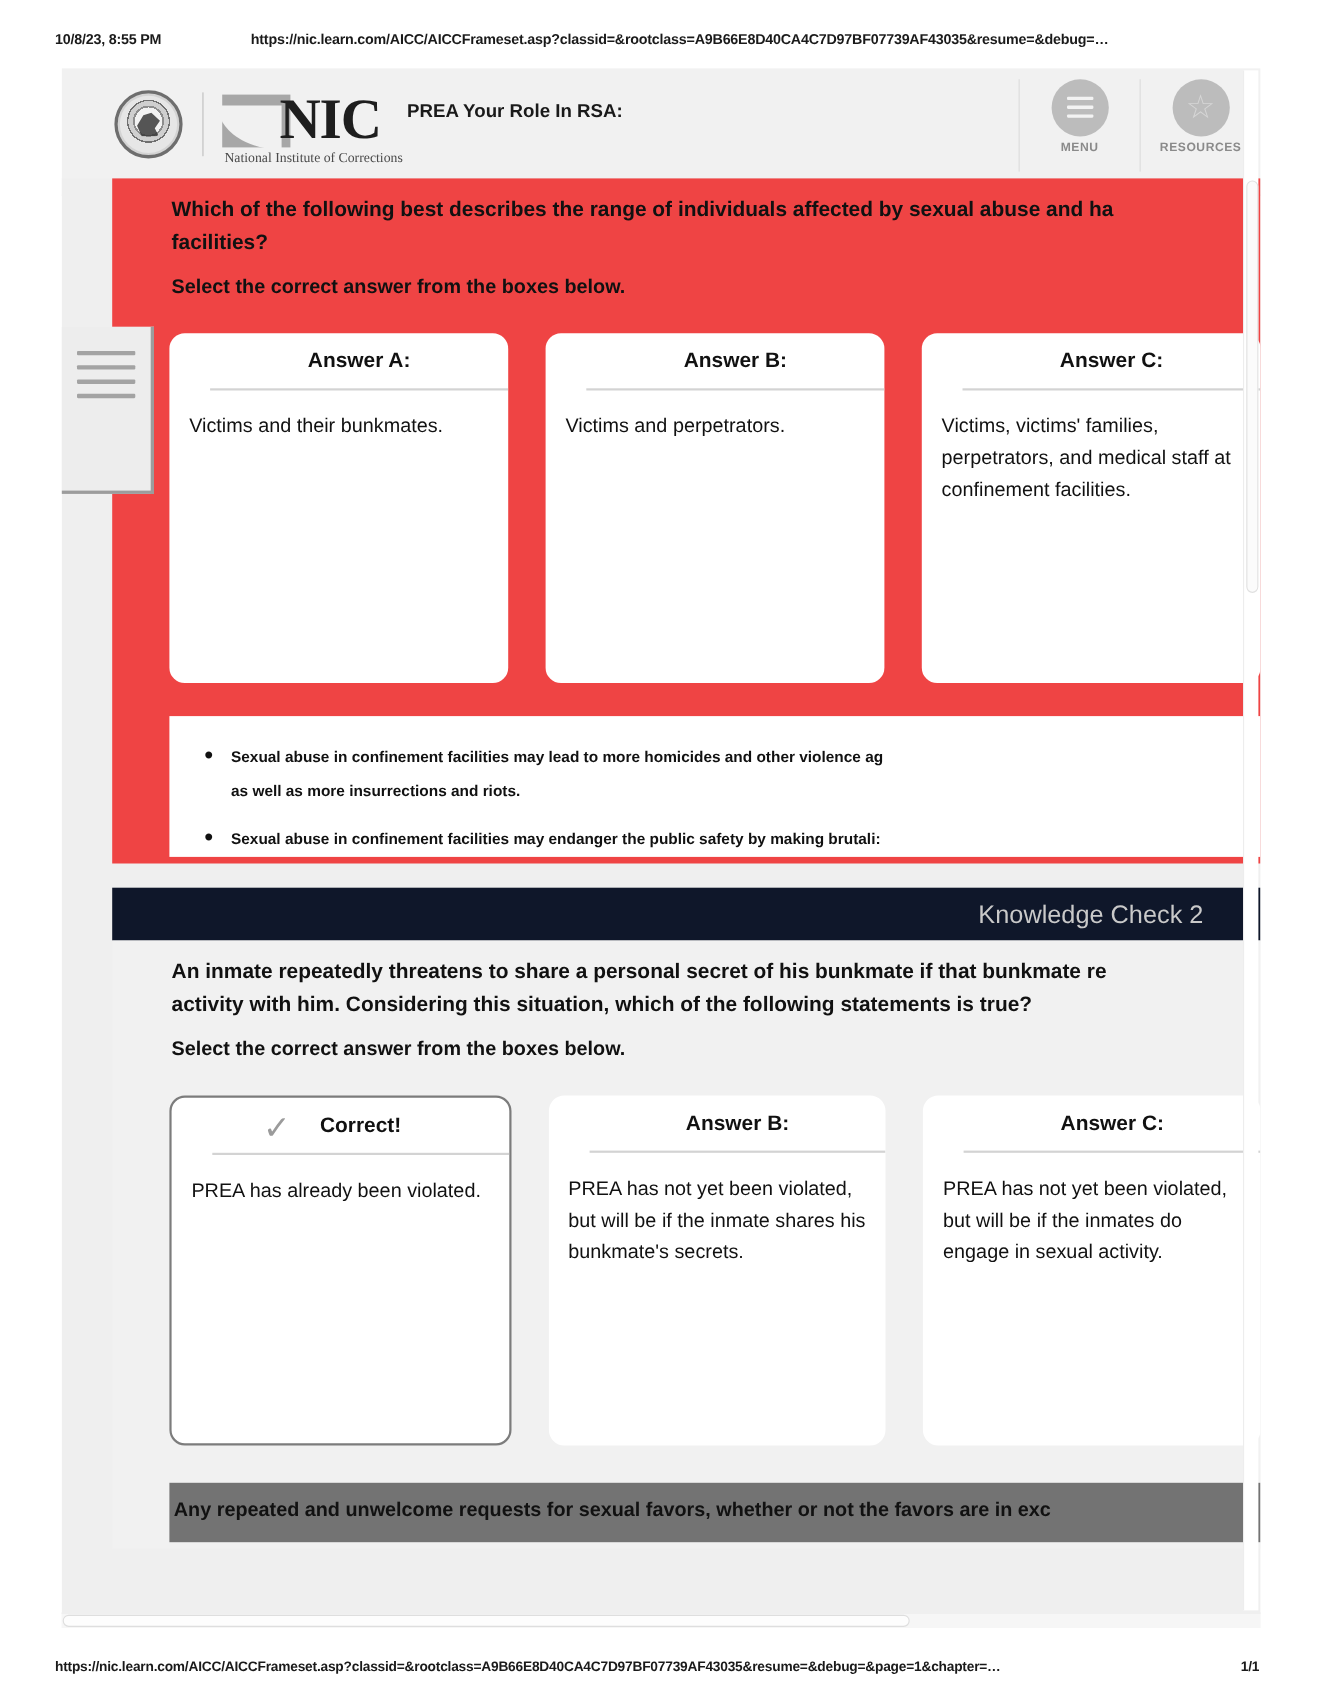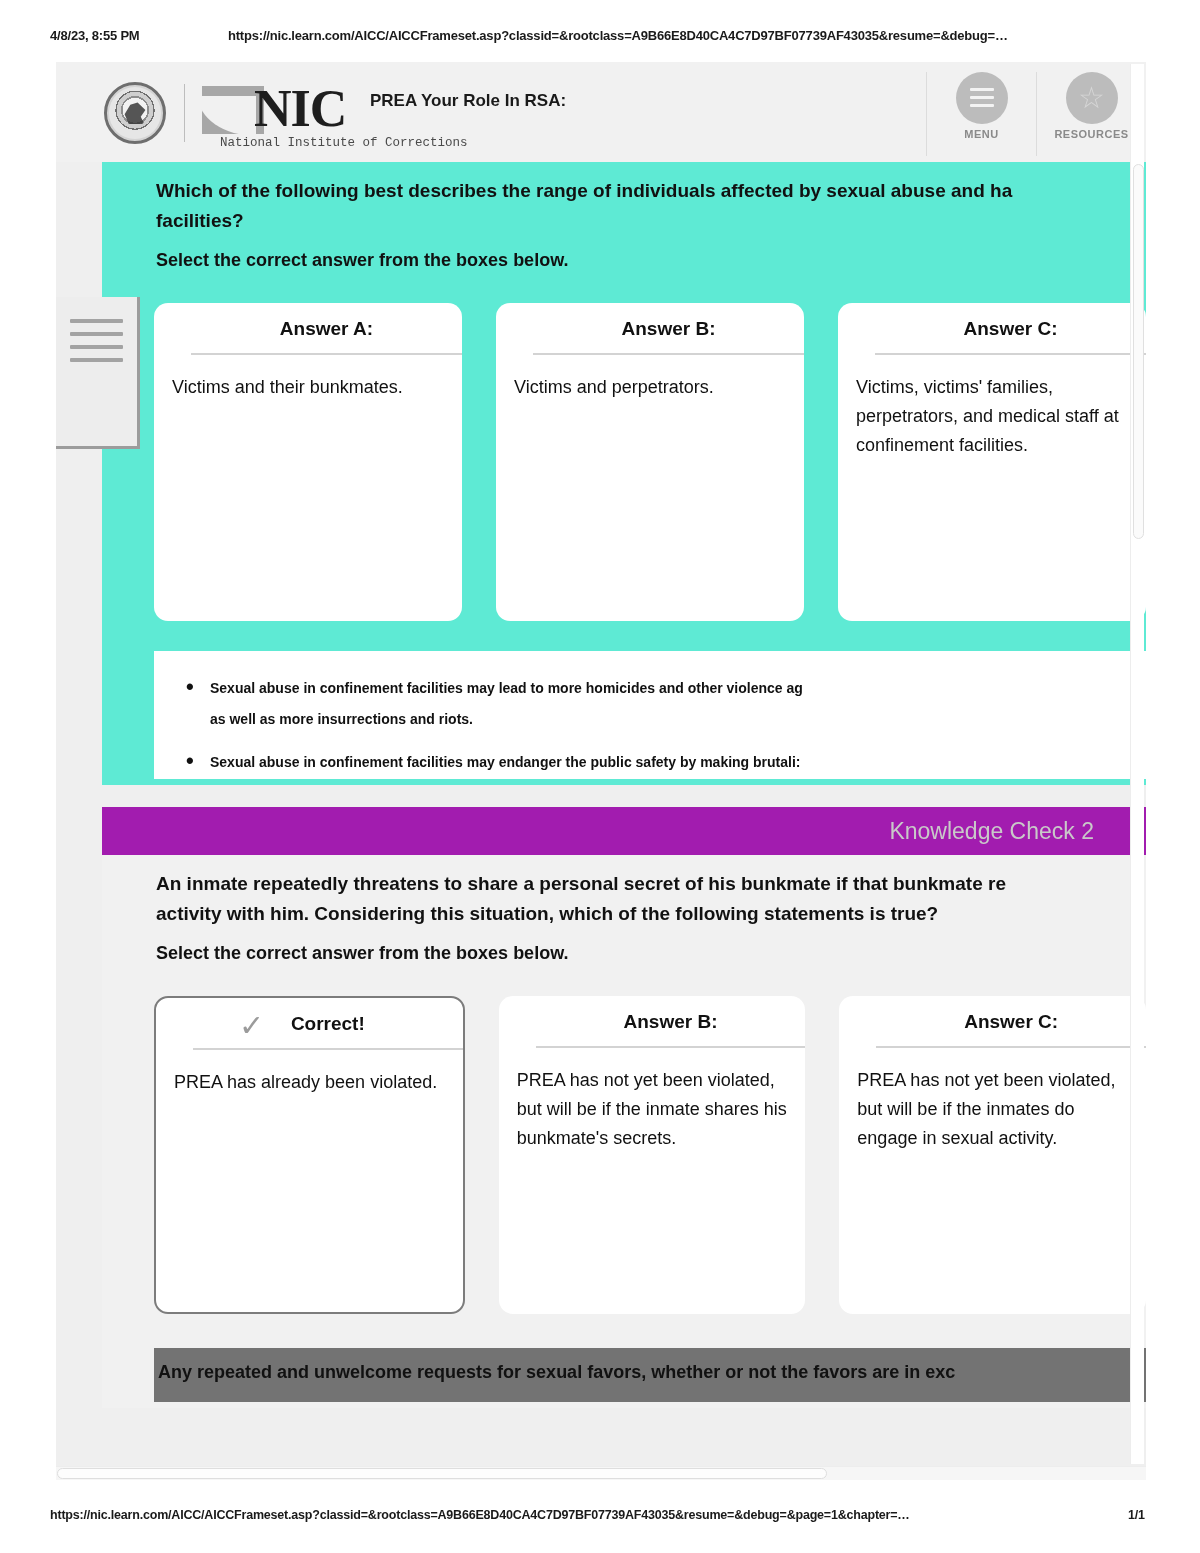--- a/index.html
+++ b/index.html
@@ -83,22 +83,22 @@
     background: #f1f1f1;
     border-radius: 0 0 0 100%;
   }
   .nic-word {
     position: absolute; left: 52px; top: 0px;
     font-family: "Liberation Serif", serif;
     font-size: 52px; font-weight: bold; color: #1e1e1e;
     letter-spacing: -1px; line-height: 58px;
   }
   .nic-sub {
-    position: absolute; left: 18px; top: 56px;
-    font-family: Liberation Mono, monospace;
+    position: absolute; left: 2px; top: 56px;
+    font-family: Liberation Serif, serif;
     font-size: 12.5px; color: #4a4a4a; white-space: nowrap;
   }
   .course-title {
     position: absolute; left: 314px; top: 24px; width: 460px;
     font-size: 17px; font-weight: bold; color: #1a1a1a;
     line-height: 30px;
   }
   .course-title .ct2 { font-weight: normal; }
 
   .hdr-btns { position: absolute; right: 0px; top: 0; height: 100px; }
@@ -145,21 +145,21 @@
     border-right: 3px solid #9c9c9c;
     border-bottom: 3px solid #9c9c9c;
     z-index: 5;
   }
   .side-tab i {
     display: block; height: 4px; background: #a3a3a3;
     margin: 0 14px 9px 14px; border-radius: 1px;
   }
   .side-tab i:first-child { margin-top: 22px; }
 
-  .q-block { background: #5eead4; padding: 0 0 6px 0; }
+  .q-block { background: #ef4444; padding: 0 0 6px 0; }
   .q-text {
     font-size: 19px; font-weight: bold; color: #111;
     line-height: 30px;
     padding: 14px 0 0 54px;
     white-space: pre-wrap;
   }
   .q-sub {
     font-size: 18px; font-weight: bold; color: #111;
     padding: 14px 0 6px 54px;
   }
@@ -219,21 +219,21 @@
   .bullets li::before {
     content: "\2022";
     position: absolute; left: -24px; top: -2px;
     font-size: 22px; color: #111;
   }
 
   
   .kc-banner {
     margin-top: 22px;
     height: 48px; line-height: 48px;
-    background: #a21caf;
+    background: #0f172a;
     color: #c9c9c9;
     font-size: 23px;
     text-align: right;
     padding-right: 52px;
   }
 
   .kc-body { background: #f1f1f1; padding-bottom: 6px; }
 
   .tail-wrap { padding: 34px 0 0 52px; }
   .tail {
@@ -273,21 +273,21 @@
     border: 1px solid #dedede;
     border-radius: 6px;
   }
 </style>
 </head>
 <body>
 
 <div class="page">
 
   <div class="print-header">
-    <span class="ph-date">4/8/23, 8:55 PM</span>
+    <span class="ph-date">10/8/23, 8:55 PM</span>
     <span class="ph-url">https://nic.learn.com/AICC/AICCFrameset.asp?classid=&amp;rootclass=A9B66E8D40CA4C7D97BF07739AF43035&amp;resume=&amp;debug=…</span>
   </div>
 
   <div class="viewport">
 
     <div class="course-header">
       <div class="seal"></div>
       <div class="hdr-divider"></div>
 
       <div class="nic-logo">

